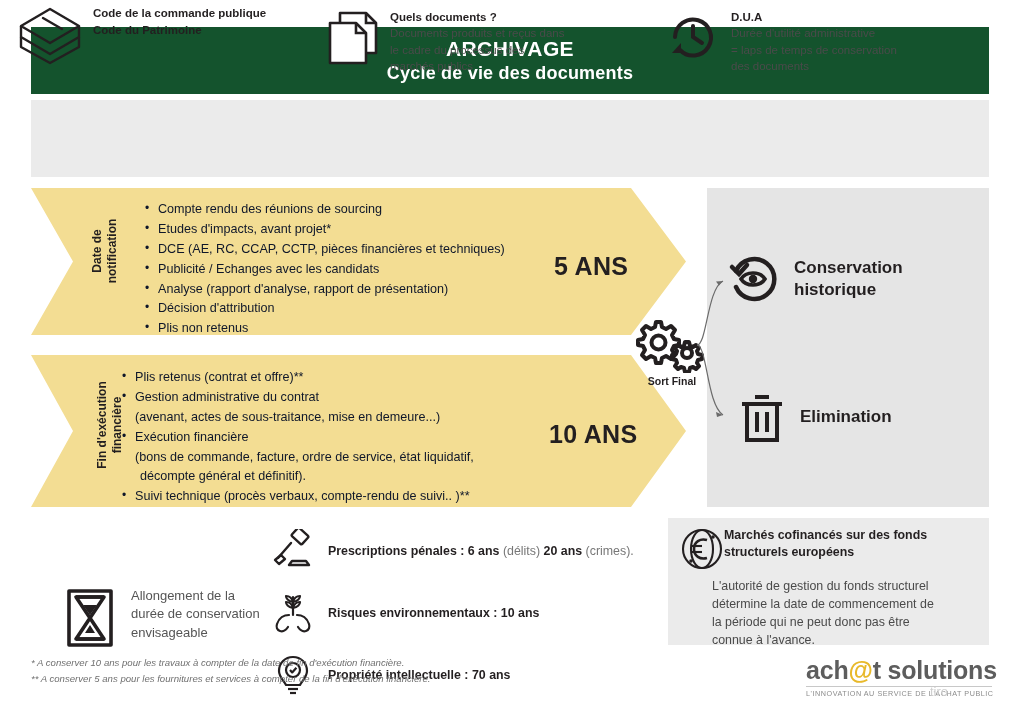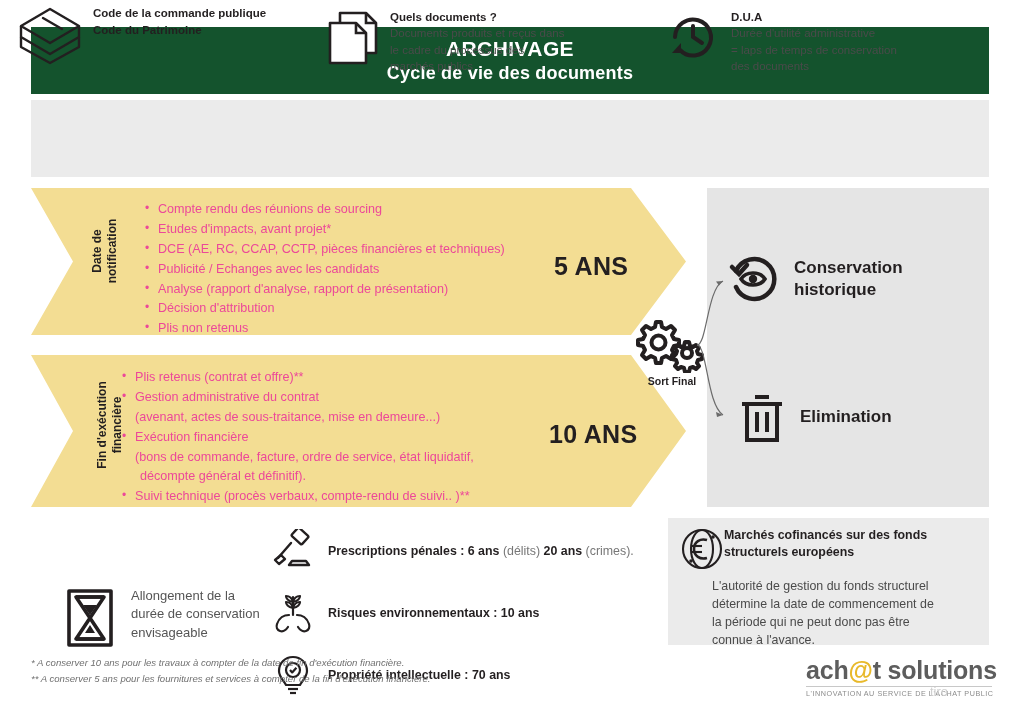--- a/index.html
+++ b/index.html
@@ -51,21 +51,21 @@
   .vlabel{
     position:absolute;
     transform:rotate(-90deg);
     transform-origin:center center;
     font-size:12px;font-weight:bold;color:#231f20;
     text-align:center;line-height:1.25;white-space:nowrap;
   }
   .vlabel1{left:50px;top:236px;width:110px;}
   .vlabel2{left:30px;top:410px;width:160px;}
 
-  .bullets{position:absolute;font-size:12.6px;color:#ec4899;line-height:1.58;}
+  .bullets{position:absolute;font-size:12.6px;color:#0f172a;line-height:1.58;}
   .bullets ul{margin:0;padding:0;list-style:none;}
   .bullets li{position:relative;padding-left:13px;}
   .bullets li:before{content:"•";position:absolute;left:0;top:-1px;font-size:12px;}
   .bullets .sub{padding-left:13px;}
   .b1{left:145px;top:200px;width:430px;}
   .b2{left:122px;top:368px;width:460px;}
 
   .years{
     position:absolute;font-size:25px;font-weight:bold;color:#231f20;letter-spacing:.3px;
   }

